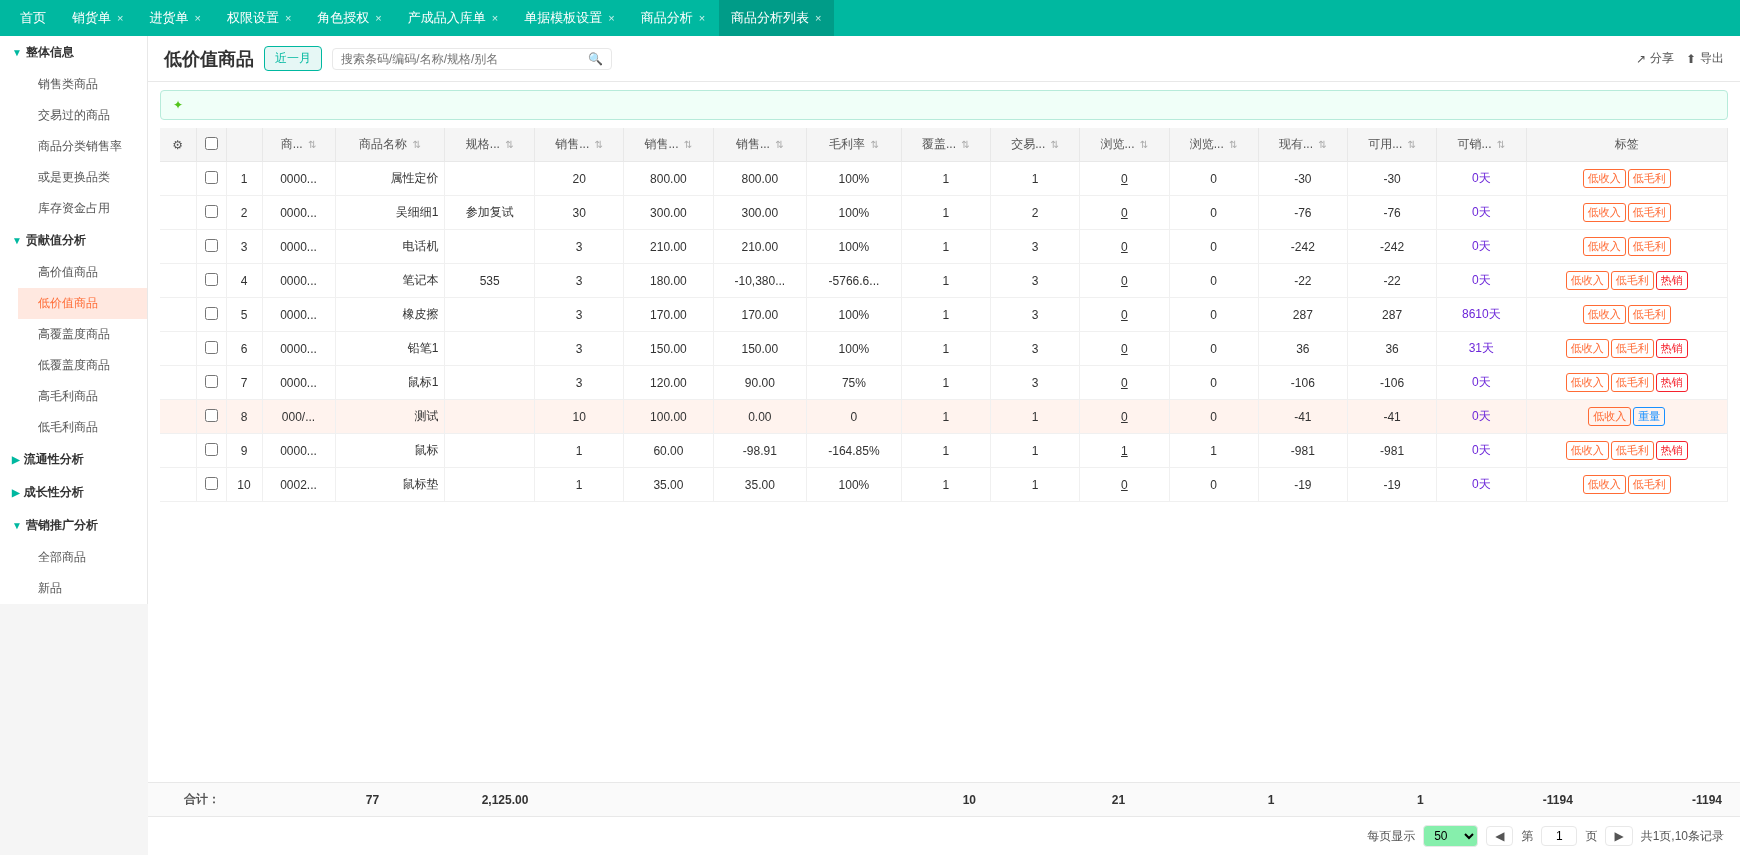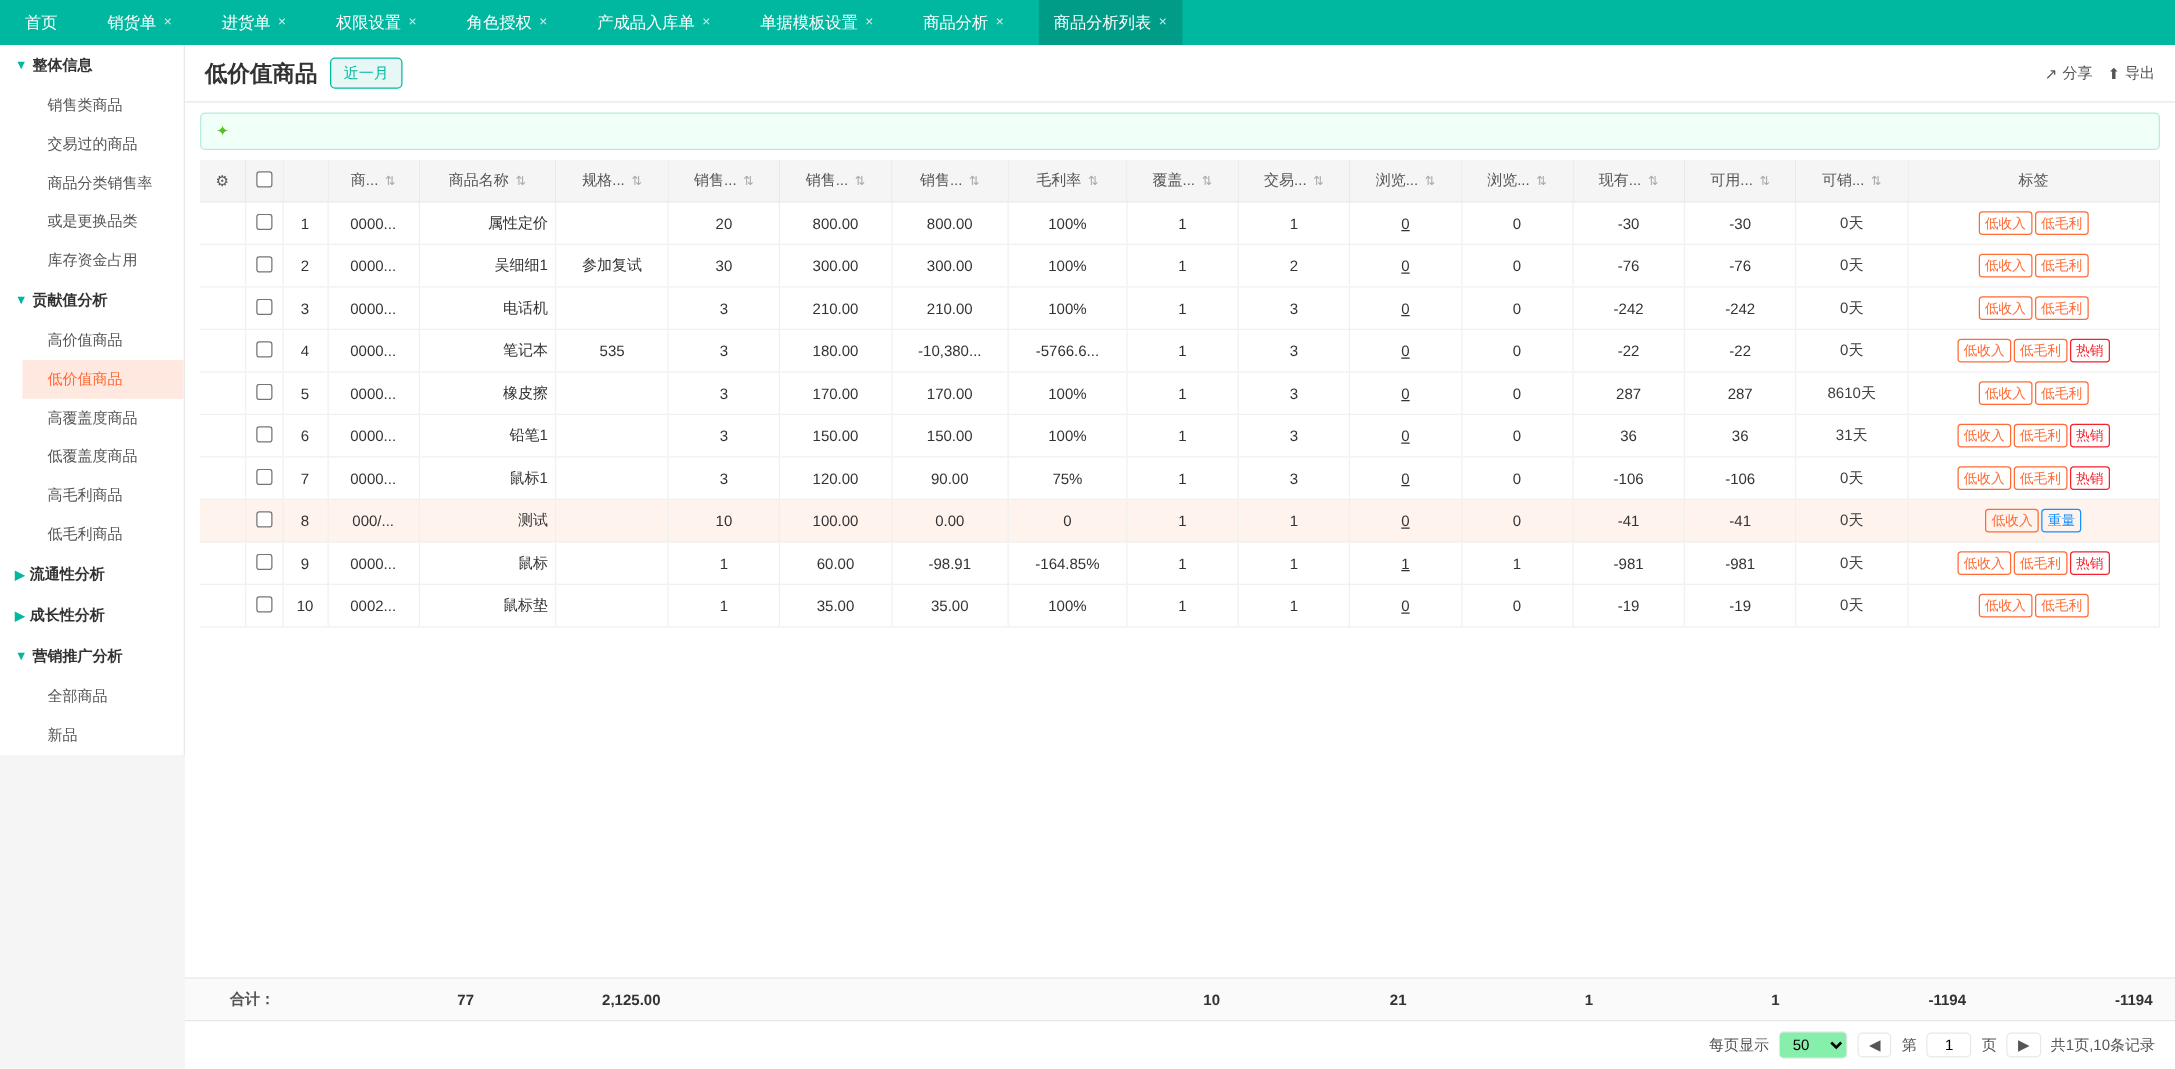--- a/index.html
+++ b/index.html
@@ -5,21 +5,21 @@
     * { box-sizing: border-box; margin: 0; padding: 0; font-family: 'Microsoft YaHei', Arial, sans-serif; font-size: 12px; }
     body { background: #f5f5f5; overflow: hidden; }
 
     
     .top-nav {
       background: #00b8a0;
       height: 36px;
       display: flex;
       align-items: center;
       padding: 0 8px;
-      gap: 16px;
+      gap: 2px;
     }
     .nav-tab {
       color: #fff;
       padding: 0 12px;
       height: 36px;
       display: flex;
       align-items: center;
       cursor: pointer;
       white-space: nowrap;
       font-size: 13px;
@@ -185,21 +185,21 @@
       border: 1px solid;
       border-radius: 3px;
       padding: 1px 4px;
       font-size: 11px;
       margin: 0 1px;
     }
     .tag-orange { color: #ff6b35; border-color: #ff6b35; }
     .tag-blue { color: #1890ff; border-color: #1890ff; }
     .tag-red { color: #f5222d; border-color: #f5222d; }
     .link-underline { text-decoration: underline; color: #333; cursor: pointer; }
-    .days-orange { color: #404040; }
+    .days-orange { color: #6d28d9; }
 
     
     .table-footer {
       border-top: 1px solid #e8e8e8;
       padding: 8px 12px;
       display: flex;
       align-items: center;
       background: #fafafa;
     }
     .footer-total-label {
@@ -302,20 +302,24 @@
         <div class="sidebar-item">全部商品</div>
         <div class="sidebar-item">新品</div>
       </div>
   </div>
 
   <div class="content-area">
 
     <div class="page-header">
       <span class="page-title">低价值商品</span>
       <button class="btn-period active">近一月</button>
+      <div class="search-box">
+        <input type="text" placeholder="搜索条码/编码/名称/规格/别名" style="">
+        <span style="color:#00b8a0;">🔍</span>
+      </div>
       <div class="header-actions">
         <span class="action-btn">
           <span>↗</span>
           <span>分享</span>
         </span>
         <span class="action-btn">
           <span>⬆</span>
           <span>导出</span>
         </span>
       </div>

